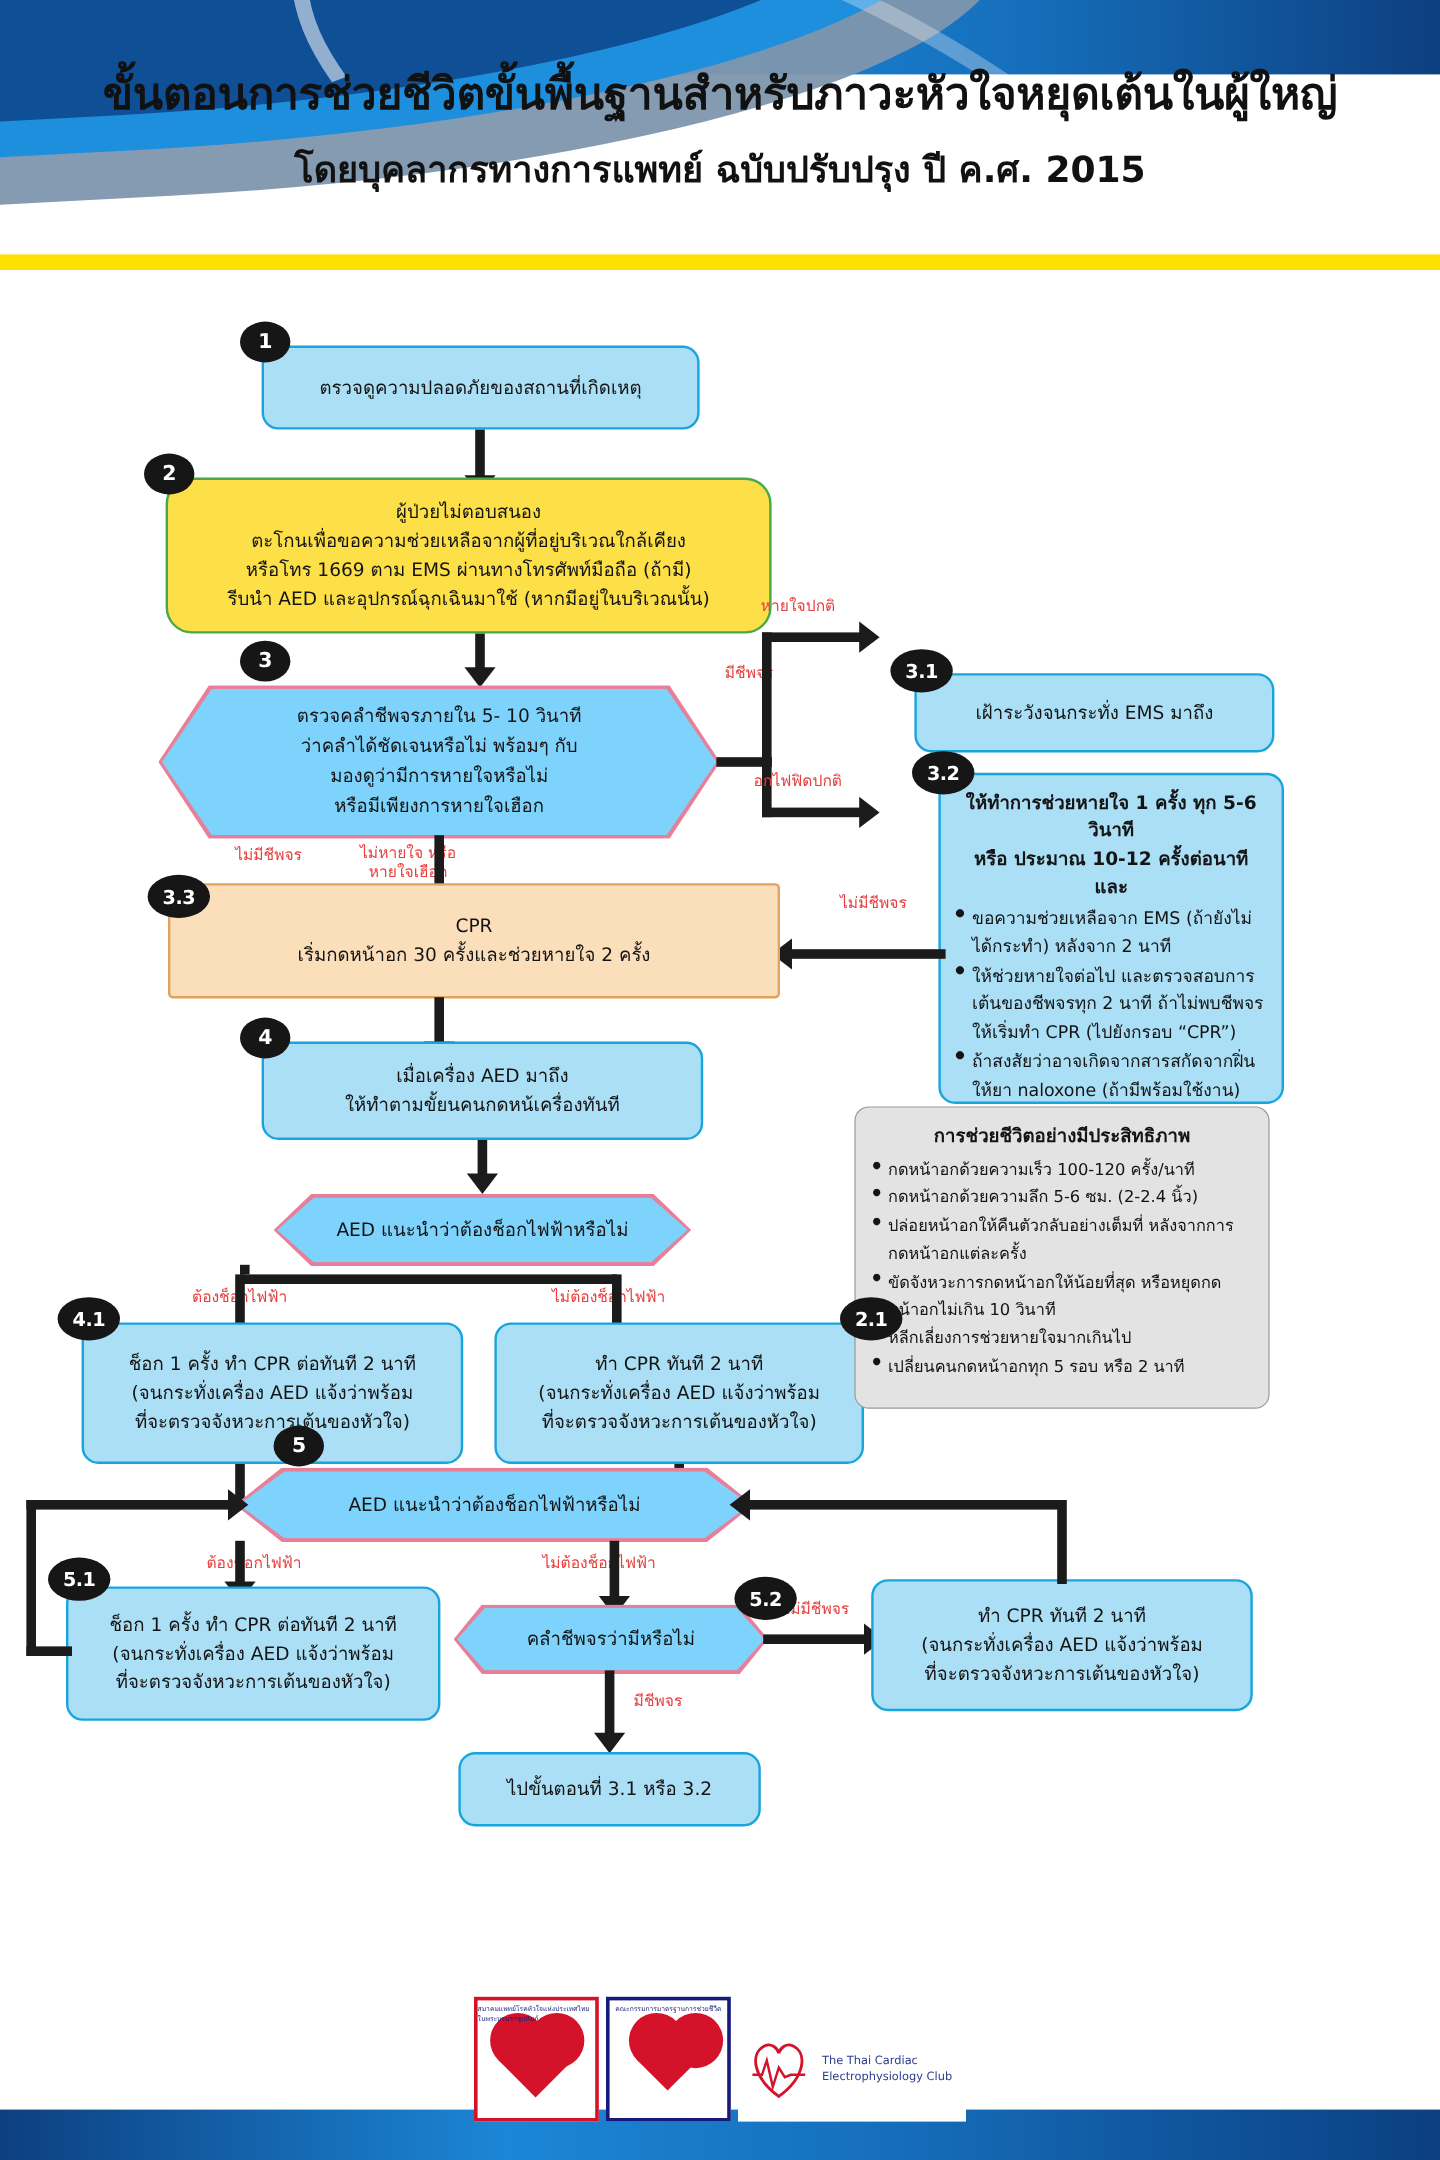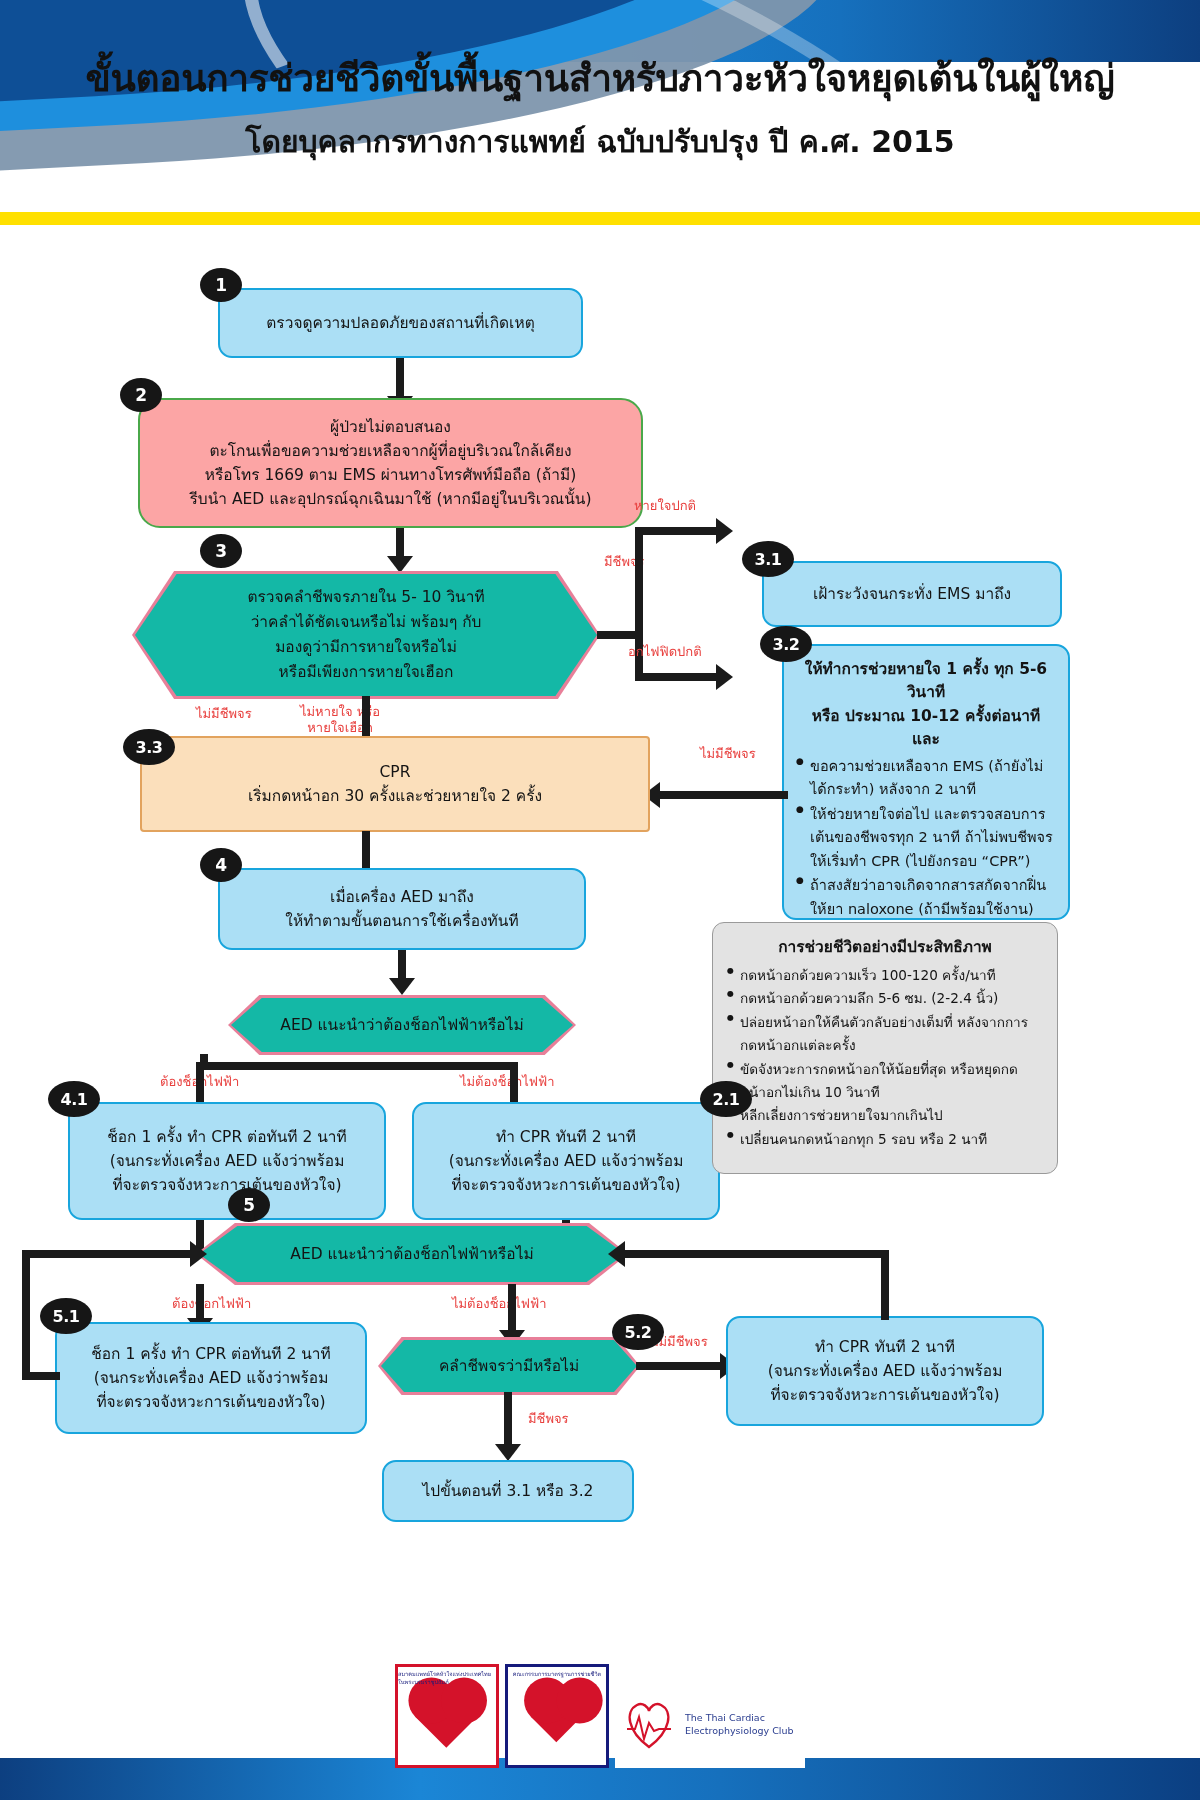--- a/index.html
+++ b/index.html
@@ -118,37 +118,37 @@
     line-height: 1.55;
   }
   .rbox {
     border-radius: 14px;
     border: 2.2px solid #18a5dd;
     background: #abdff5;
   }
   .gbox {
     border-radius: 22px;
     border: 2.2px solid #4aa84a;
-    background: #fca5a5;
+    background: #fde047;
   }
   .obox {
     border-radius: 4px;
     border: 2.2px solid #e2a35e;
     background: #fbdfbb;
   }
   .graybox {
     border-radius: 12px;
     border: 1.6px solid #9a9a9a;
     background: #e3e3e3;
   }
 
   
   .hex {
     position: absolute;
-    background: #14b8a6;
+    background: #7dd3fc;
     border: 0;
     clip-path: polygon(9% 0%, 91% 0%, 100% 50%, 91% 100%, 9% 100%, 0% 50%);
     display: flex;
     flex-direction: column;
     align-items: center;
     justify-content: center;
     text-align: left;
     color: #141414;
     font-size: 15.5px;
     line-height: 1.6;
@@ -399,21 +399,21 @@
     <div class="node obox" style="left:140px; top:500px; width:510px; height:96px;">
       <div>CPR</div>
       <div>เริ่มกดหน้าอก 30 ครั้งและช่วยหายใจ 2 ครั้ง</div>
     </div>
     <div class="vline" style="left:362px; top:595px; height:42px;"></div>
     <div class="arrow-d" style="left:353px; top:632px;"></div>
 
     <div class="badge" style="left:200px; top:612px;">4</div>
     <div class="node rbox" style="left:218px; top:632px; width:368px; height:82px;">
       <div>เมื่อเครื่อง AED มาถึง</div>
-      <div>ให้ทำตามขั้นตอนการใช้เครื่องทันที</div>
+      <div>ให้ทำตามขั้ยนคนกดหน้เครื่องทันที</div>
     </div>
     <div class="vline" style="left:398px; top:714px; height:32px;"></div>
     <div class="arrow-d" style="left:389px; top:742px;"></div>
 
     <div class="hex-outline" style="left:228px; top:759px; width:348px; height:60px;"></div>
     <div class="hex" style="left:231px; top:762px; width:342px; height:54px;">
       <div>AED แนะนำว่าต้องช็อกไฟฟ้าหรือไม่</div>
     </div>
 
     <div class="elabel" style="left:160px; top:838px;">ต้องช็อกไฟฟ้า</div>

